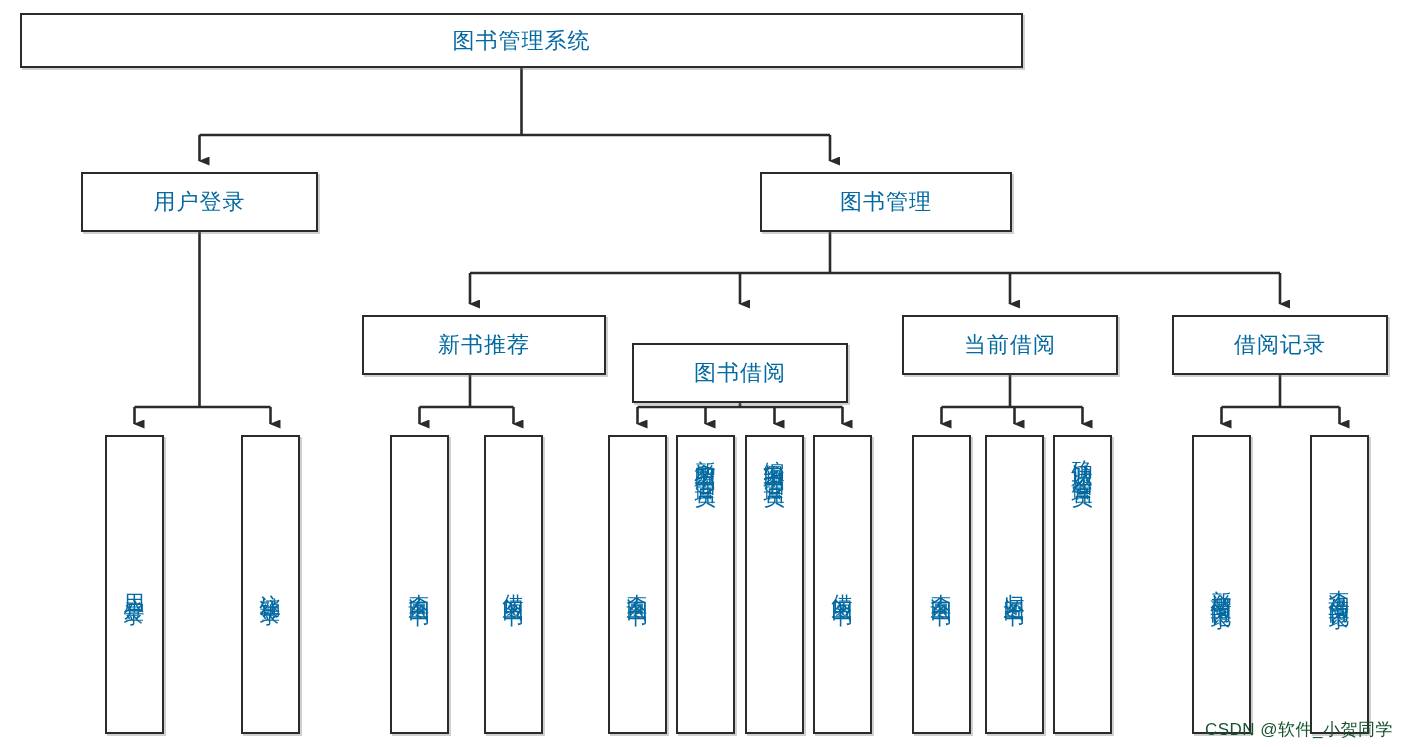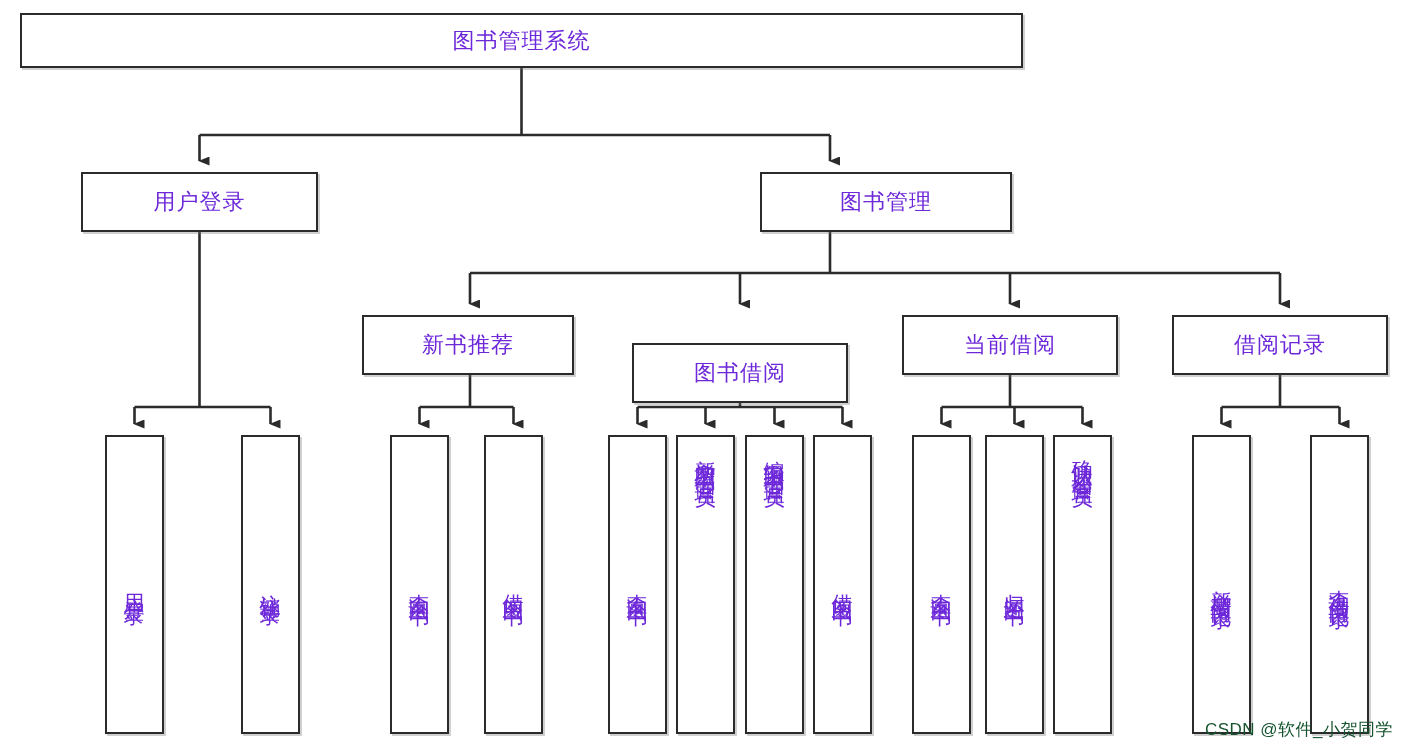--- a/index.html
+++ b/index.html
@@ -36,21 +36,21 @@
     box-shadow: 2px 2px 0 rgba(120,120,120,0.35);
     display: flex;
     align-items: center;
     justify-content: center;
     z-index: 3;
   }
   .node .label {
     font-size: 22px;
     line-height: 1.15;
     letter-spacing: 1px;
-    color: #6d28d9;
+    color: #0369a1;
     text-align: center;
     white-space: nowrap;
   }
   .node.leaf {
     align-items: flex-start;
     justify-content: center;
     padding-top: 2px;
   }
   .node.leaf .label {
     writing-mode: vertical-rl;
@@ -136,21 +136,21 @@
     <span class="label">图书管理系统</span>
   </div>
 
   <div class="node" style="left:81px; top:172px; width:237px; height:60px;">
     <span class="label">用户登录</span>
   </div>
   <div class="node" style="left:712px; top:172px; width:252px; height:60px;margin-left:48px;">
     <span class="label">图书管理</span>
   </div>
 
-  <div class="node" style="left:362px; top:315px; width:212px; height:60px;">
+  <div class="node" style="left:362px; top:315px; width:244px; height:60px;">
     <span class="label">新书推荐</span>
   </div>
   <div class="node" style="left:632px; top:315px; width:216px; height:60px;margin-top:28px;">
     <span class="label">图书借阅</span>
   </div>
   <div class="node" style="left:902px; top:315px; width:216px; height:60px;">
     <span class="label">当前借阅</span>
   </div>
   <div class="node" style="left:1172px; top:315px; width:216px; height:60px;">
     <span class="label">借阅记录</span>

